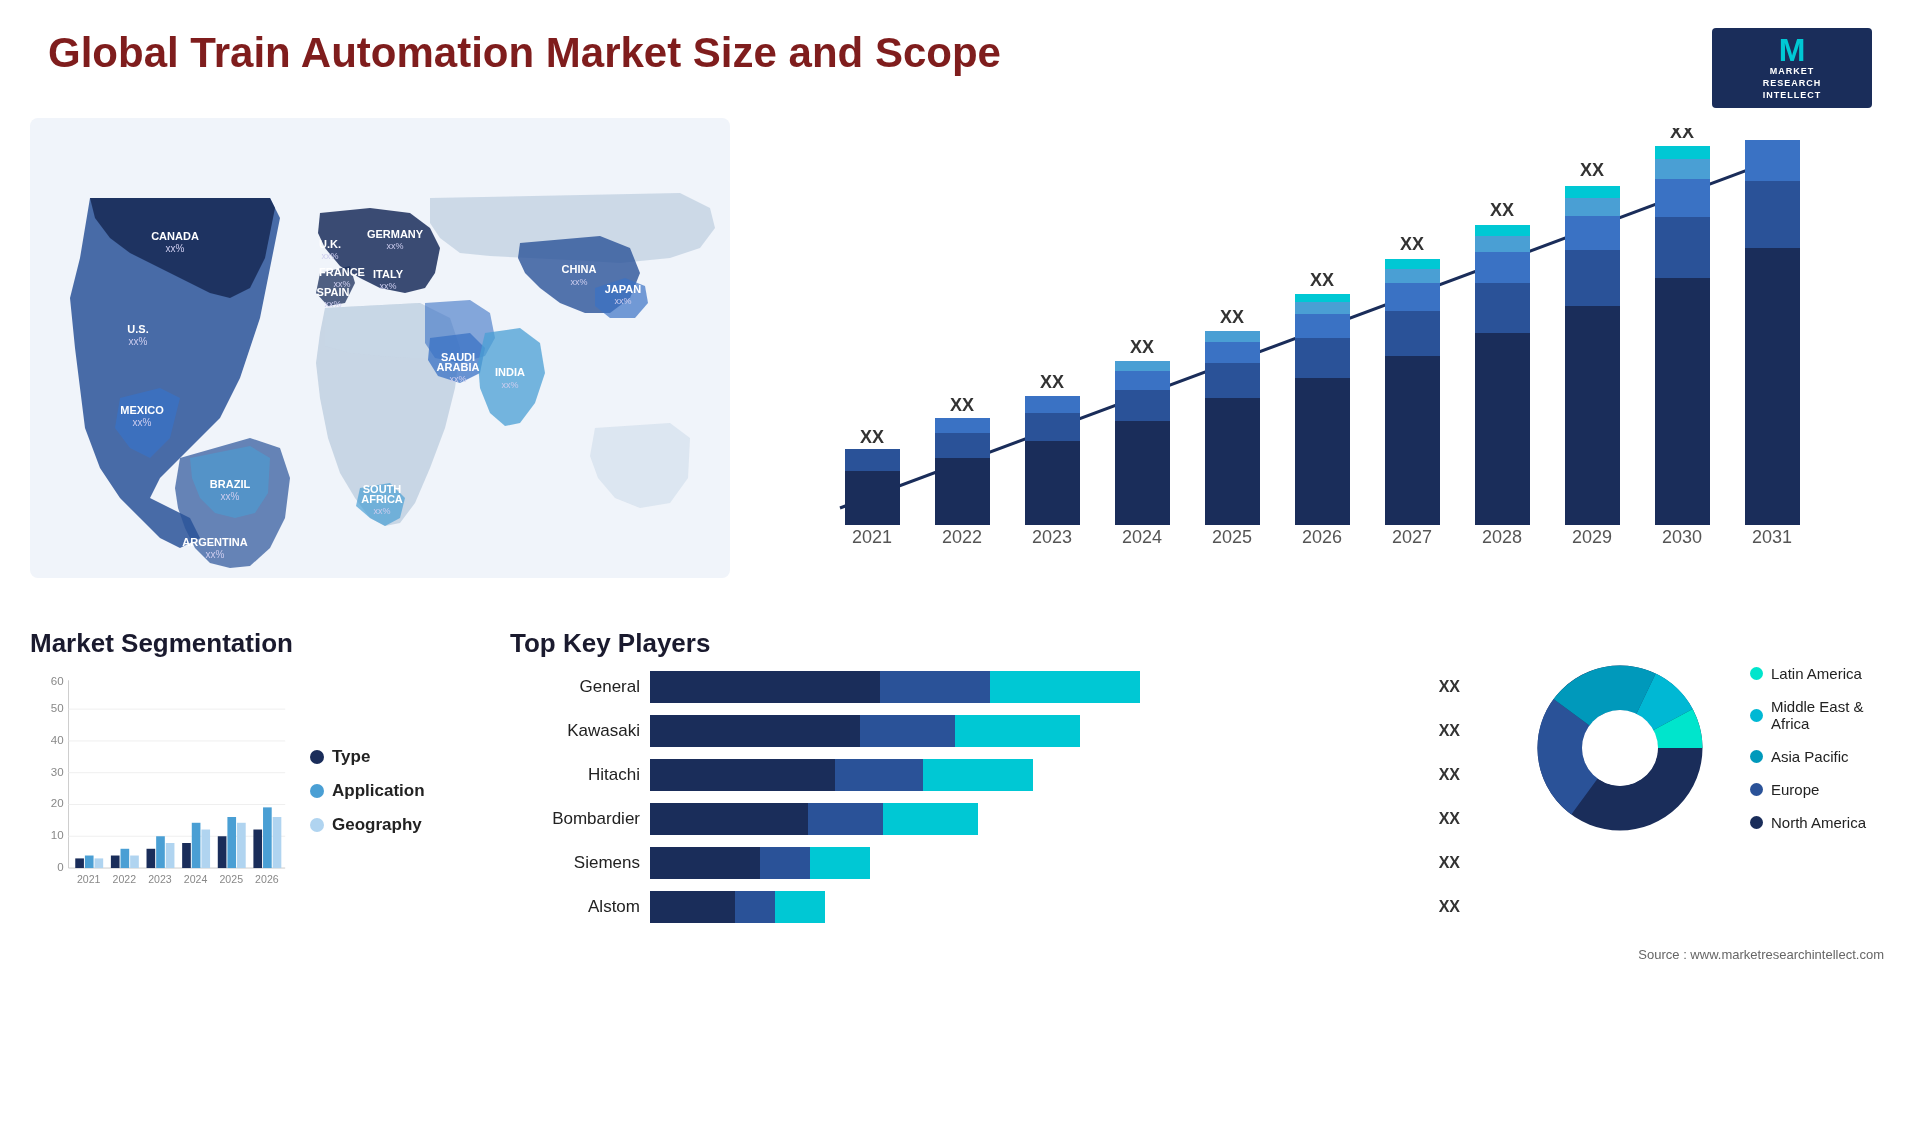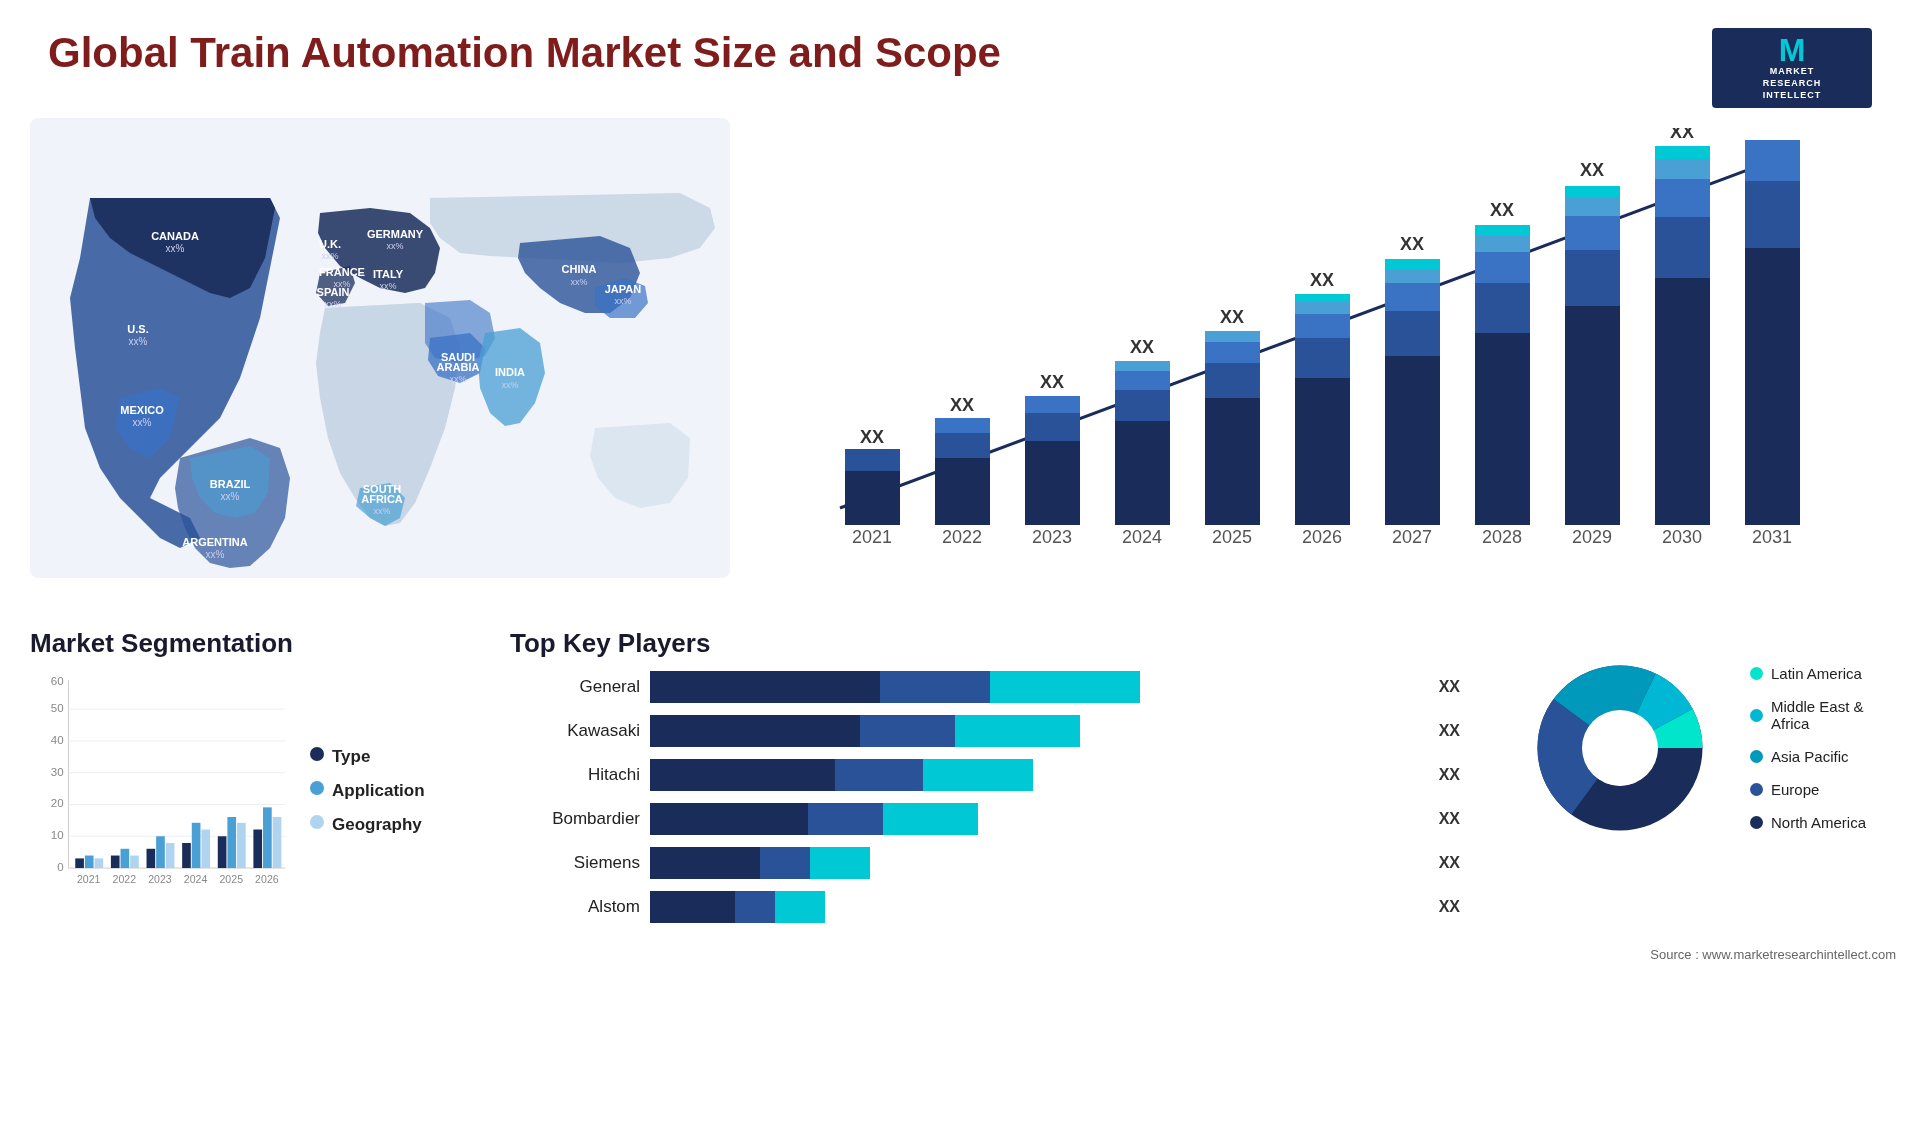--- a/index.html
+++ b/index.html
@@ -121,20 +121,21 @@
       width: 260px;
       height: 240px;
     }
     .seg-legend {
       display: flex;
       flex-direction: column;
       gap: 14px;
     }
     .legend-item {
       display: flex;
+      align-items: center;
       gap: 8px;
       font-size: 17px;
       font-weight: 600;
     }
     .legend-dot {
       width: 14px;
       height: 14px;
       border-radius: 50%;
       flex-shrink: 0;
     }
@@ -205,21 +206,21 @@
       width: 13px;
       height: 13px;
       border-radius: 50%;
       flex-shrink: 0;
     }
 
     .source-text {
       text-align: right;
       font-size: 13px;
       color: #666;
-      padding: 4px 24px 8px 0;
+      padding: 4px 36px 8px 0;
     }
   </style>
 </head>
 <body>
 
 <div class="header">
   <h1 class="main-title">Global Train Automation Market Size and Scope</h1>
   <div class="logo-area">
     <div class="logo-box">
       <div class="logo-m">M</div>

